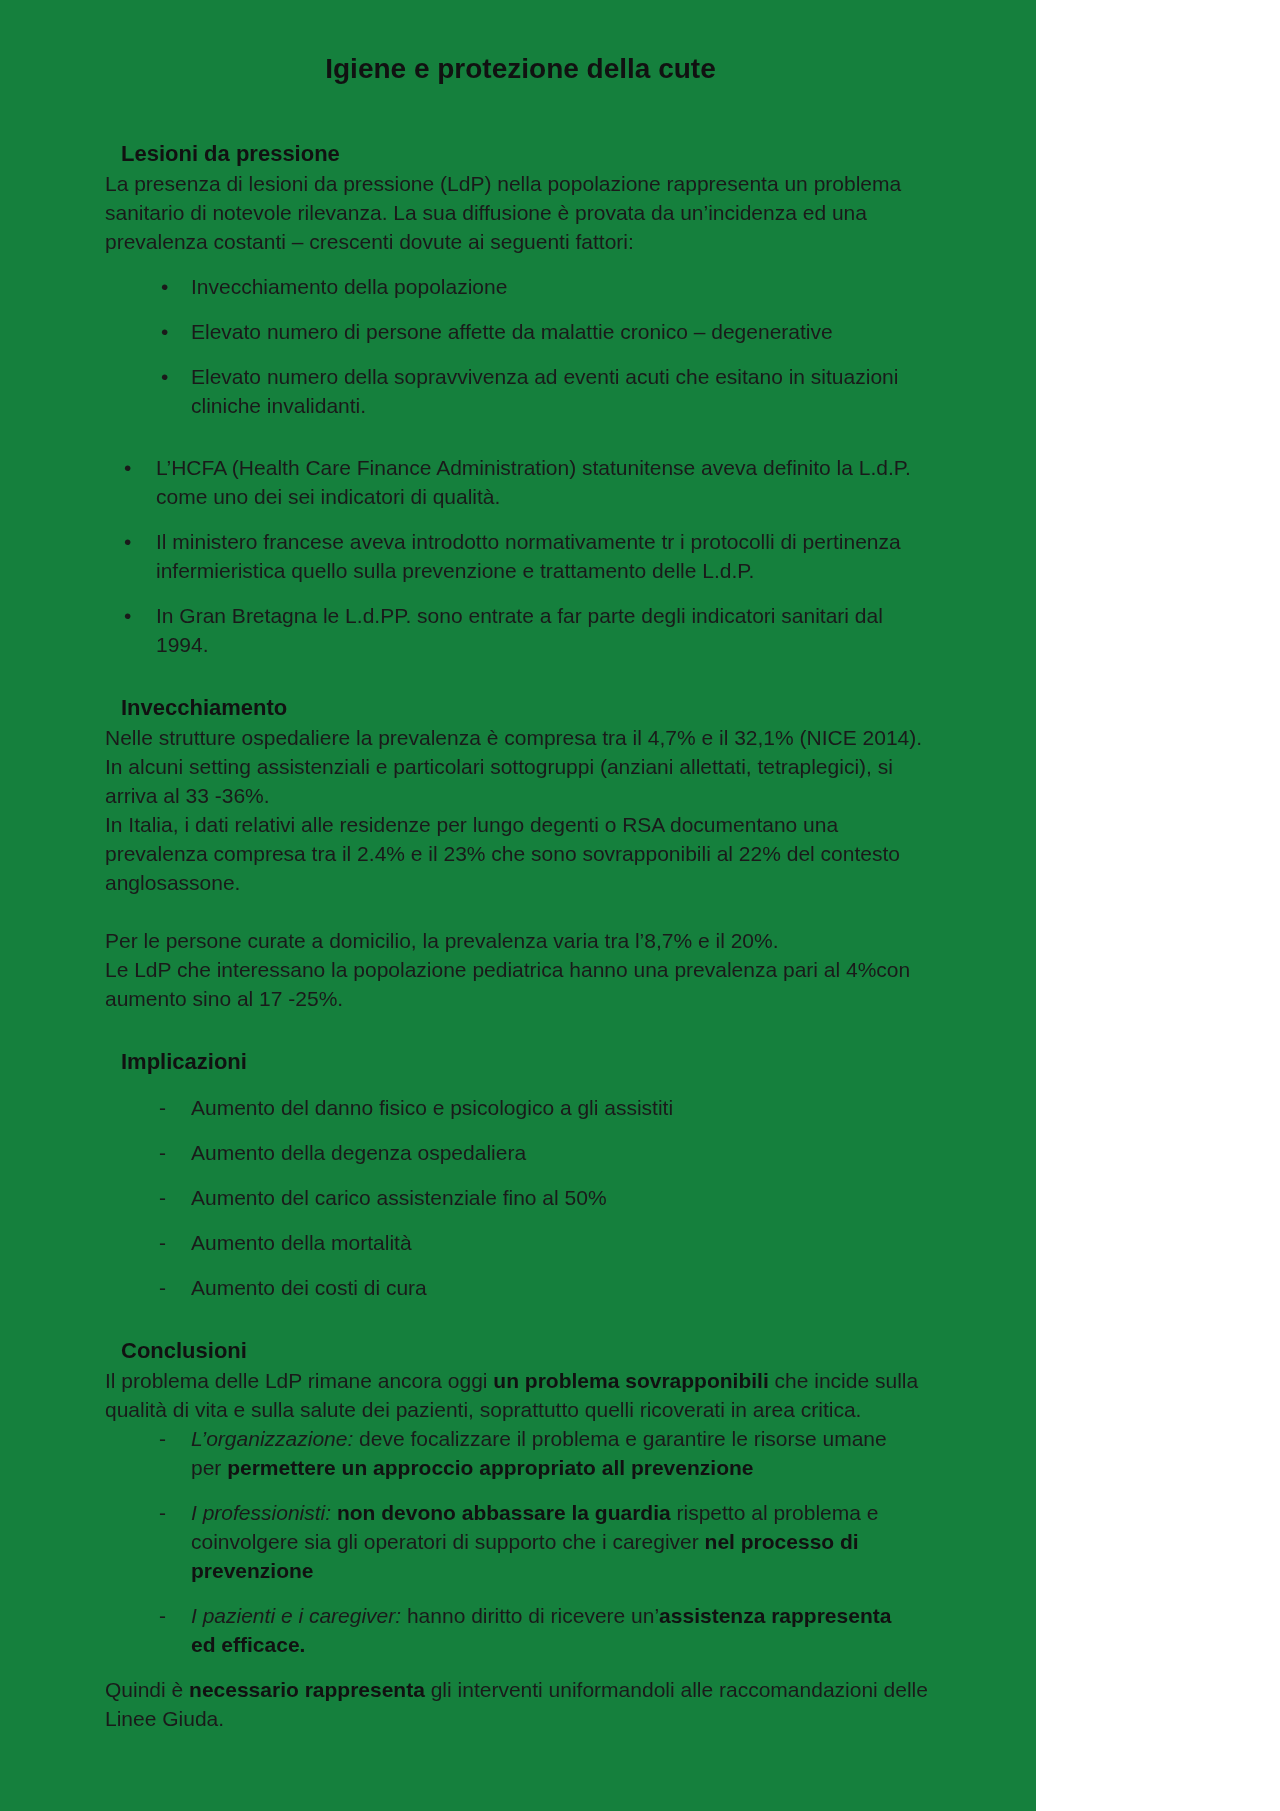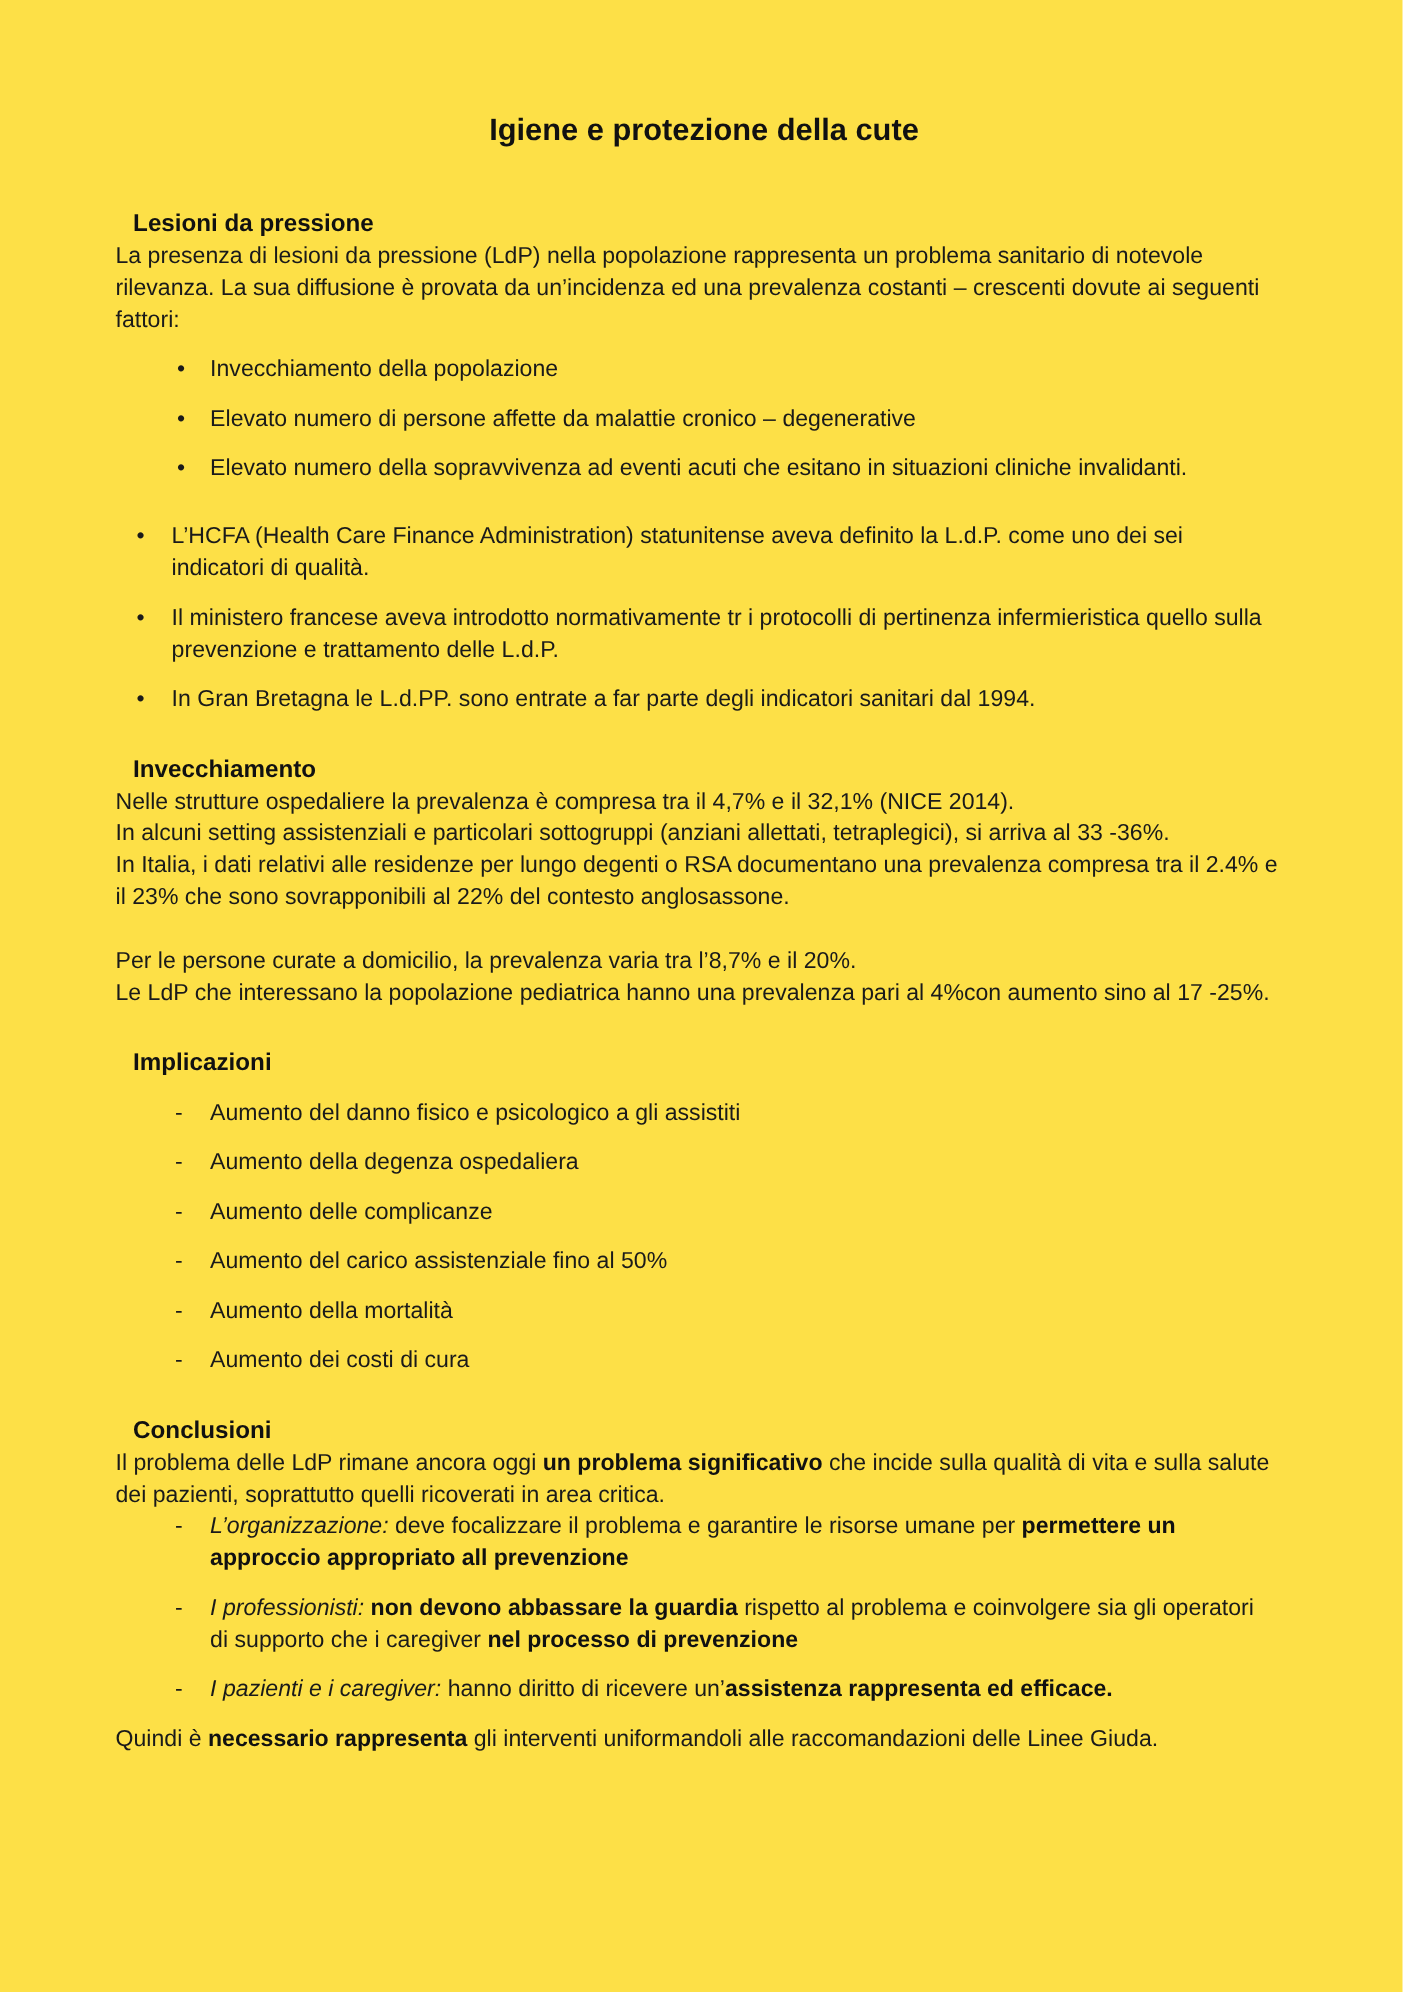--- a/index.html
+++ b/index.html
@@ -1,21 +1,21 @@
 <!DOCTYPE html>
 <html lang="it"><head>
 <meta charset="utf-8">
 <style>
   html, body { margin: 0; padding: 0; background: #ffffff; }
   .page {
-    width: 1275px;
+    width: 1036px;
     min-height: 1811px;
     box-sizing: border-box;
-    padding: 100px 100px 60px 105px;
-    background: #fde047;
+    padding: 51px 100px 60px 105px;
+    background: #15803d;
     color: #1a1a1a;
     font-family: "Liberation Sans", sans-serif;
     font-size: 21px;
     line-height: 29px;
   }
   h1.doc-title {
     margin: 0 0 52px 0;
     text-align: center;
     font-size: 28px;
     line-height: 36px;
@@ -95,30 +95,29 @@
     <p class="body-p">In Italia, i dati relativi alle residenze per lungo degenti o RSA documentano una prevalenza compresa tra il 2.4%  e il 23% che sono sovrapponibili al 22% del contesto anglosassone.</p>
     <p class="body-p spaced-top">Per le persone curate a domicilio, la prevalenza varia tra l’8,7% e il 20%.</p>
     <p class="body-p">Le LdP che interessano la popolazione pediatrica hanno una prevalenza pari al 4%con aumento sino al 17 -25%.</p>
   </section>
 
   <section>
     <h2 class="sec-heading">Implicazioni</h2>
     <ul class="plain-list dash-list">
       <li>Aumento del danno fisico e psicologico a gli assistiti</li>
       <li>Aumento della degenza ospedaliera</li>
-      <li>Aumento delle complicanze</li>
       <li>Aumento del carico assistenziale fino al 50%</li>
       <li>Aumento della mortalità</li>
       <li>Aumento dei costi di cura</li>
     </ul>
   </section>
 
   <section>
     <h2 class="sec-heading">Conclusioni</h2>
-    <p class="body-p"><span>Il problema delle LdP rimane ancora oggi </span><b>un problema significativo</b><span> che incide sulla qualità di vita e sulla salute dei pazienti, soprattutto quelli ricoverati in area critica.</span></p>
+    <p class="body-p"><span>Il problema delle LdP rimane ancora oggi </span><b>un problema sovrapponibili</b><span> che incide sulla qualità di vita e sulla salute dei pazienti, soprattutto quelli ricoverati in area critica.</span></p>
     <ul class="plain-list dash-list loose">
       <li><i>L’organizzazione:</i><span> deve focalizzare il problema e garantire le risorse umane per </span><b>permettere un approccio appropriato all prevenzione</b></li>
       <li><i>I professionisti:</i> <b>non devono abbassare la guardia</b><span> rispetto al problema e coinvolgere sia gli operatori di supporto che i caregiver </span><b>nel processo di prevenzione</b></li>
       <li><i>I pazienti e i caregiver:</i><span> hanno diritto di ricevere un’</span><b>assistenza rappresenta ed efficace.</b></li>
     </ul>
     <p class="body-p"><span>Quindi è </span><b>necessario rappresenta</b><span> gli interventi uniformandoli alle raccomandazioni delle Linee Giuda.</span></p>
   </section>
 
 </div>
 

